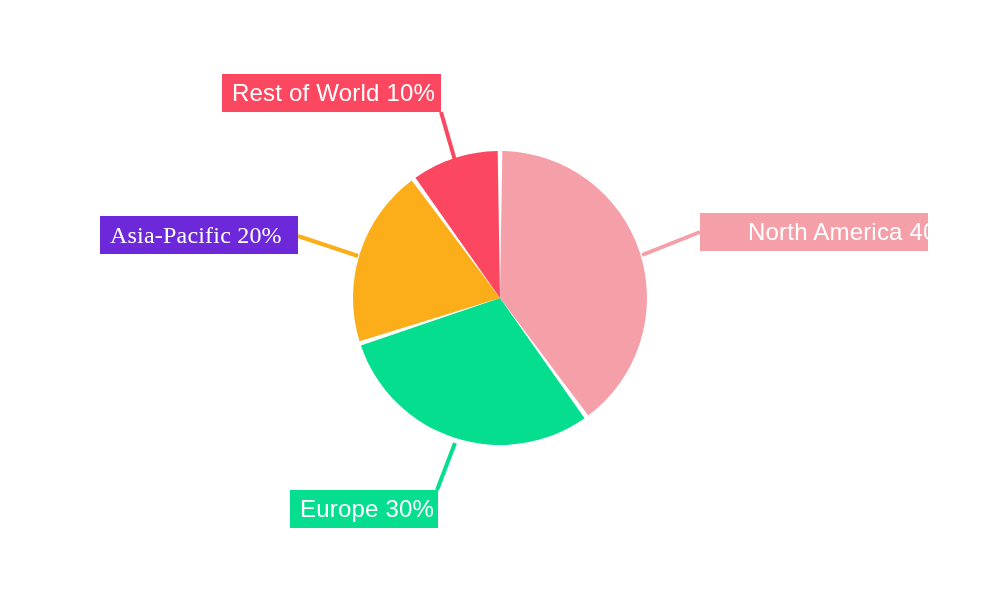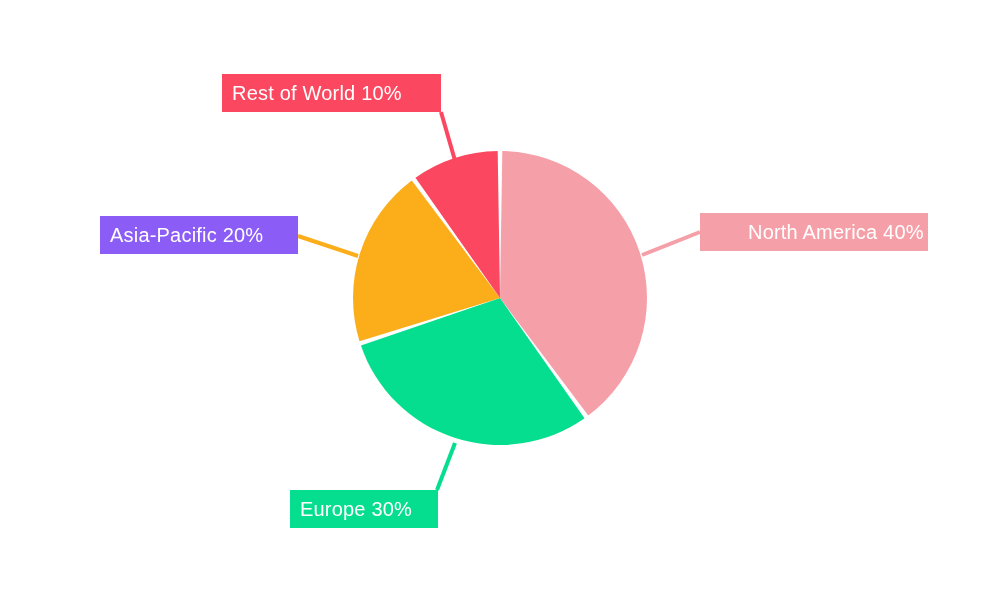--- a/index.html
+++ b/index.html
@@ -25,21 +25,21 @@
     width: 1000px;
     height: 600px;
   }
   .callout {
     position: absolute;
     display: flex;
     align-items: center;
     box-sizing: border-box;
     color: #ffffff;
     font-family: "Liberation Sans", sans-serif;
-    font-size: 20px;
+    font-size: 24px;
     line-height: 1;
     letter-spacing: 0.2px;
     white-space: nowrap;
     padding: 0 10px;
     user-select: none;
   }
   #label-north-america {
     left: 700px;
     top: 213px;
     width: 228px;
@@ -87,21 +87,21 @@
   </svg>
 
   <div class="callout" id="label-north-america" style="background:#f5a0a8;padding-left:48px;">
     <span>North America 40%</span>
   </div>
 
   <div class="callout" id="label-europe" style="background:#06de8f;text-align:right;">
     <span>Europe 30%</span>
   </div>
 
-  <div class="callout" id="label-asia-pacific" style="background:#8b5cf6;">
+  <div class="callout" id="label-asia-pacific" style="background:#6d28d9;font-family:Liberation Serif, serif;">
     <span>Asia-Pacific 20%</span>
   </div>
 
   <div class="callout" id="label-rest-of-world" style="background:#fb475f;">
     <span>Rest of World 10%</span>
   </div>
 
 </div>
 
 </body></html>

